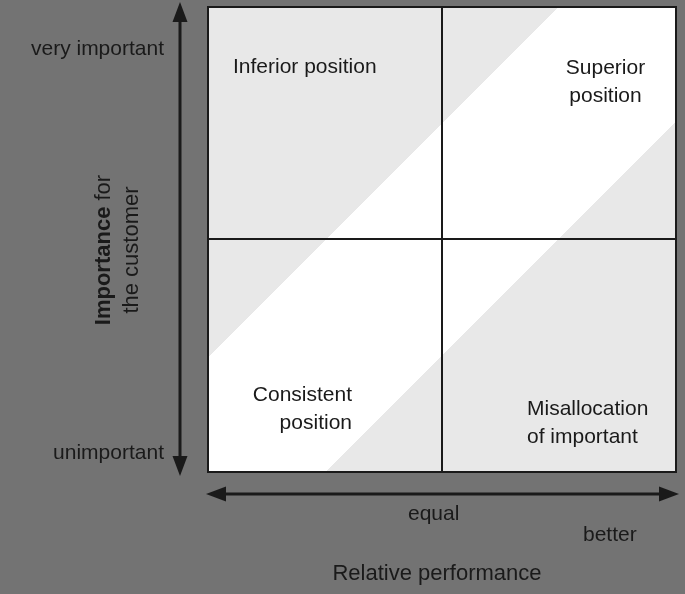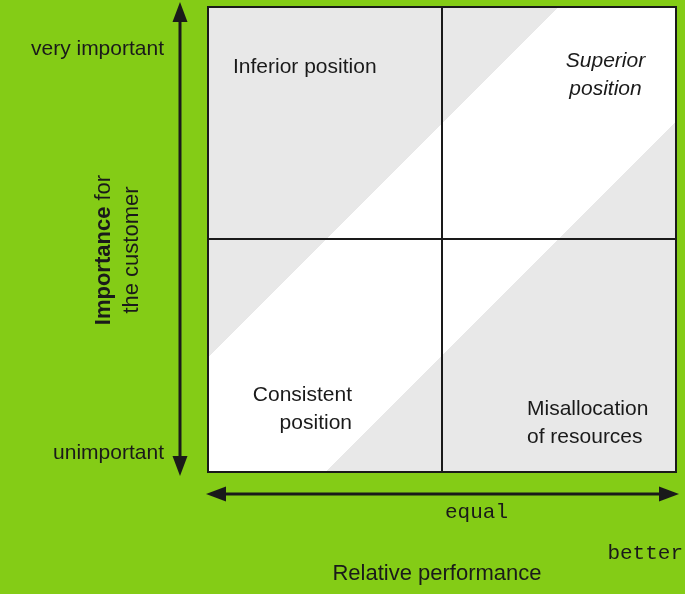--- a/index.html
+++ b/index.html
@@ -1,19 +1,19 @@
 <!DOCTYPE html>
 <html><head>
 <meta charset="utf-8">
 <style>
   html,body{margin:0;padding:0;background:#ffffff;}
   .figure{
     position:relative;
     width:685px;height:594px;
-    background:#84cc16;
+    background:#737373;
     font-family:"Liberation Sans", sans-serif;
     color:#1a1a1a;
     overflow:hidden;
   }
   .plot{
     position:absolute;
     left:207px;top:6px;
     width:470px;height:467px;
     box-sizing:border-box;
     border:2px solid #1a1a1a;
@@ -34,21 +34,21 @@
     width:470px;height:2px;
     background:#1a1a1a;
   }
   .qlabel{
     position:absolute;
     font-size:21px;
     line-height:28px;
     white-space:pre-line;
   }
   .q-tl{left:233px;top:52px;text-align:left;}
-  .q-tr{left:543px;top:46px;width:125px;text-align:center;font-style:italic;}
+  .q-tr{left:543px;top:53px;width:125px;text-align:center;}
   .q-bl{left:227px;top:380px;width:125px;text-align:right;}
   .q-br{left:527px;top:394px;text-align:left;}
   .ylab{
     position:absolute;
     left:0;width:164px;
     font-size:21px;
     text-align:right;
   }
   .ylab-top{top:36px;}
   .ylab-bottom{top:440px;}
@@ -59,26 +59,25 @@
     transform:rotate(-90deg);
     font-size:22px;
     line-height:28px;
     text-align:center;
   }
   .ytitle b{font-weight:bold;}
   .xlab{
     position:absolute;
     width:100px;
     font-size:21px;
-    text-align:right;
-    font-family:Liberation Mono, monospace;
+    text-align:left;
   }
   .xlab-equal{left:408px;top:501px;}
   .xlab-worse{left:240px;top:522px;}
-  .xlab-better{left:583px;top:522px;margin-top:20px;}
+  .xlab-better{left:583px;top:522px;}
   .xtitle{
     position:absolute;
     left:287px;top:560px;
     width:300px;
     font-size:22px;
     font-weight:normal;
     text-align:center;
   }
   .arrow{position:absolute;}
   .arrow-y{left:168px;top:0;}
@@ -92,21 +91,21 @@
   <div class="plot"></div>
   <div class="vline"></div>
   <div class="hline"></div>
 
   <div class="qlabel q-tl">Inferior position</div>
   <div class="qlabel q-tr">Superior
 position</div>
   <div class="qlabel q-bl">Consistent
 position</div>
   <div class="qlabel q-br">Misallocation
-of resources</div>
+of important</div>
 
   <div class="ylab ylab-top">very important</div>
   <div class="ylab ylab-bottom">unimportant</div>
 
   <div class="ytitle">
     <div><b>Importance</b><span> for</span></div>
     <div>the customer</div>
   </div>
 
   <svg class="arrow arrow-y" width="24" height="478" viewBox="0 0 24 478">

